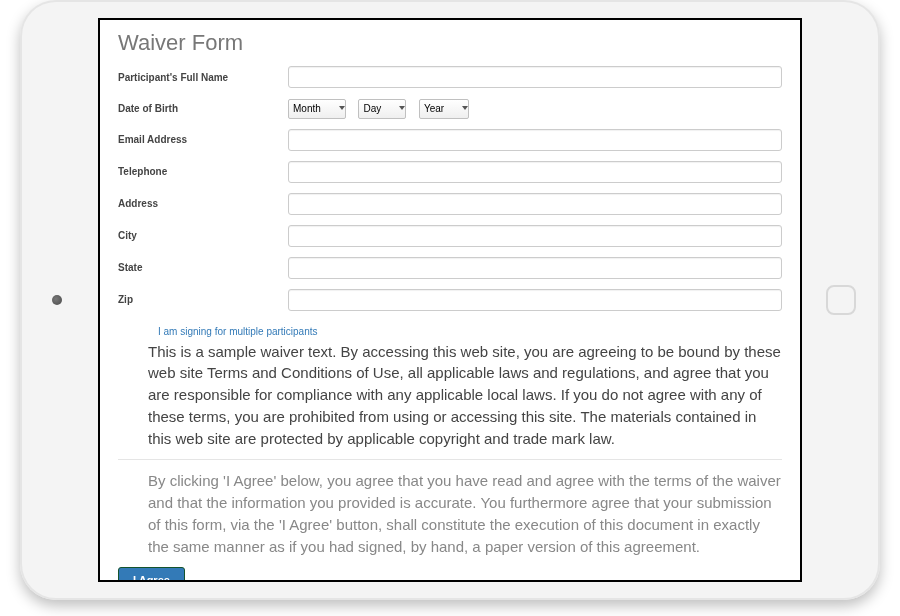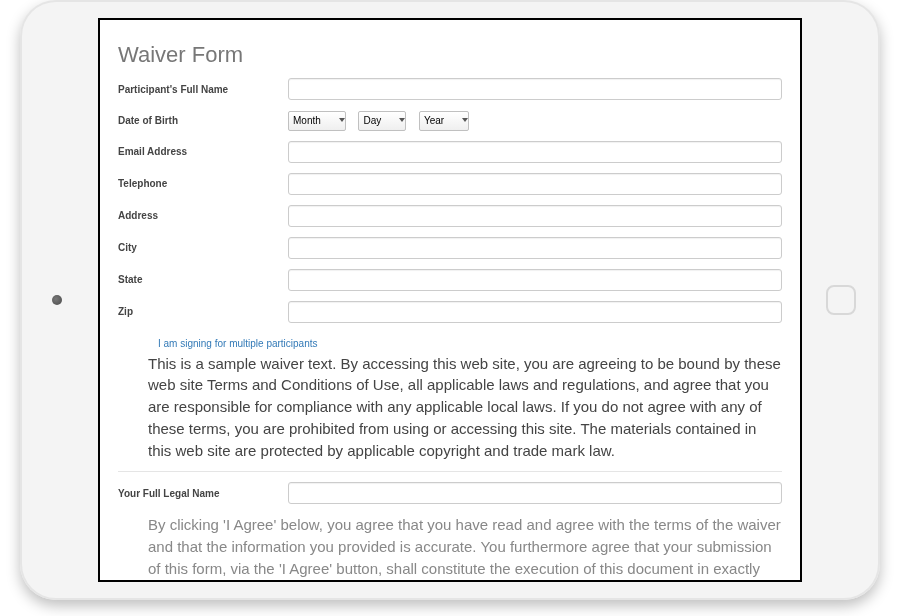--- a/index.html
+++ b/index.html
@@ -51,21 +51,20 @@
     background: #fff;
     border: 2px solid #000;
     overflow: hidden;
     padding: 10px 18px 8px 18px;
   }
   .title {
     font-size: 22px;
     font-weight: 400;
     color: #777;
     margin-bottom: 10px;
-    margin-top: 12px;
   }
   .row {
     display: flex;
     align-items: center;
     margin-bottom: 10px;
   }
   .label {
     width: 170px;
     flex-shrink: 0;
     font-size: 10px;
@@ -225,24 +224,20 @@
       <div class="label">Zip</div>
       <div class="field-col"><input class="txt" value="" style=""></div>
     </div>
 
     <a href="#" class="link">I am signing for multiple participants</a>
 
     <p class="para">This is a sample waiver text. By accessing this web site, you are agreeing to be bound by these web site Terms and Conditions of Use, all applicable laws and regulations, and agree that you are responsible for compliance with any applicable local laws. If you do not agree with any of these terms, you are prohibited from using or accessing this site. The materials contained in this web site are protected by applicable copyright and trade mark law.</p>
 
     <hr class="divider">
 
-    <div class="row">
-      <div class="label">Your Full Legal Name</div>
-      <div class="field-col"><input class="txt" value="" style=""></div>
-    </div>
 
     <p class="para" style="color:#888">By clicking 'I Agree' below, you agree that you have read and agree with the terms of the waiver and that the information you provided is accurate. You furthermore agree that your submission of this form, via the 'I Agree' button, shall constitute the execution of this document in exactly the same manner as if you had signed, by hand, a paper version of this agreement.</p>
 
     <button class="btn">I Agree</button>
 
     <div class="footer">
       <div class="powered">Powered By</div>
       <div class="logo">
         <span class="logo-waiver">WAIVER</span>
         <span class="logo-file">file</span>

